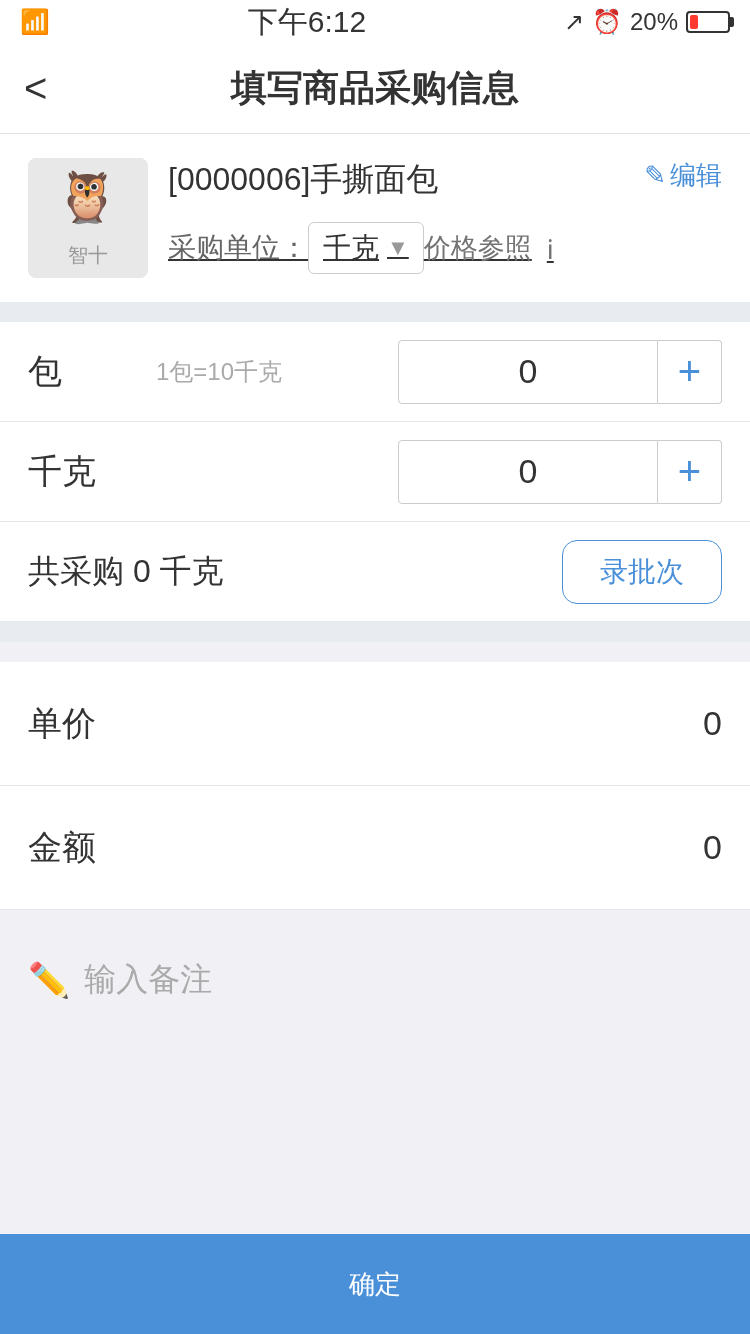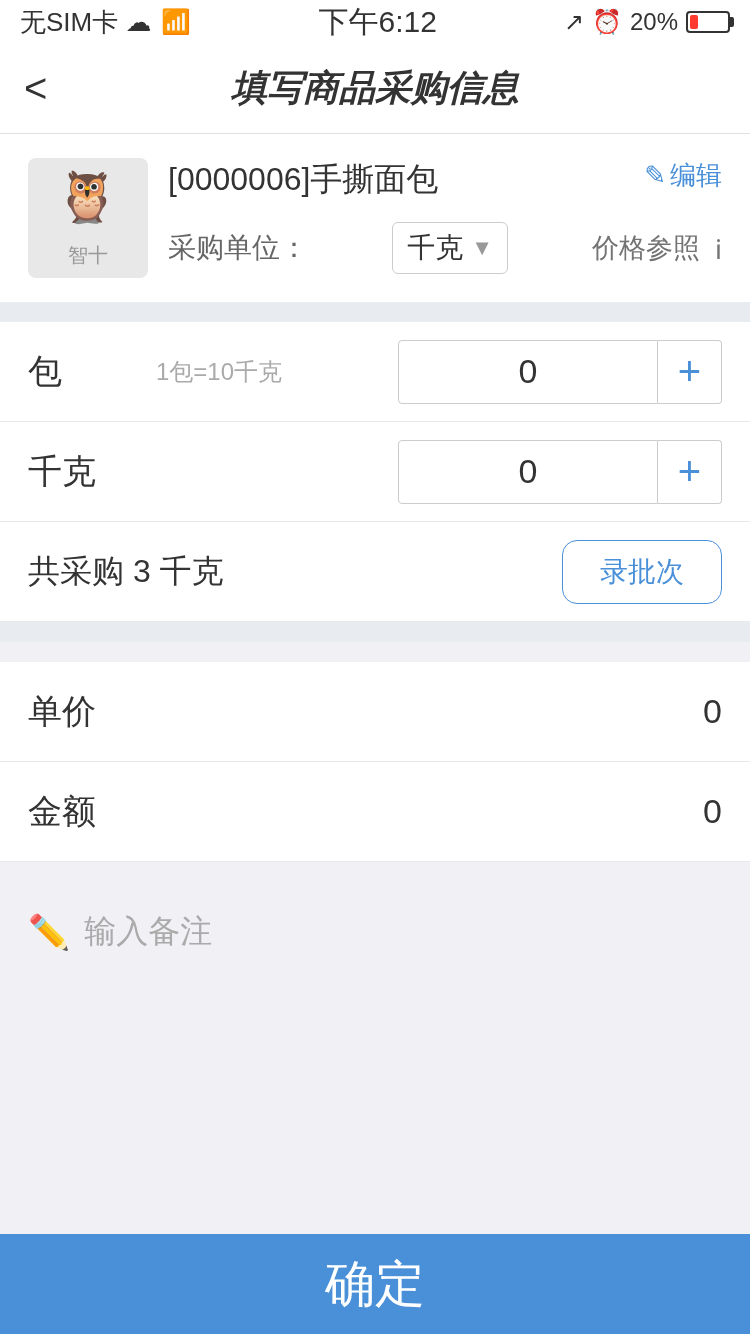--- a/index.html
+++ b/index.html
@@ -83,21 +83,20 @@
       position: absolute;
       left: 24px;
       font-size: 40px;
       color: #333;
       cursor: pointer;
     }
     .nav-title {
       font-size: 36px;
       font-weight: 600;
       color: #333;
-      font-style: italic;
     }
 
     
     .product-section {
       background: #fff;
       padding: 24px 28px;
       display: flex;
       align-items: flex-start;
       gap: 20px;
       margin-top: 0;
@@ -139,22 +138,23 @@
       font-size: 26px;
       color: #4a90d9;
       cursor: pointer;
       display: flex;
       align-items: center;
       gap: 4px;
     }
     .product-unit-row {
       margin-top: 20px;
       display: flex;
-      justify-content: space-between;
-      align-items: center;
+      justify-content: flex-start;
+      align-items: center;
+      text-decoration: underline;
     }
     .unit-label {
       font-size: 28px;
       color: #666;
     }
     .unit-select {
       display: flex;
       align-items: center;
       border: 1px solid #ccc;
       border-radius: 6px;
@@ -268,21 +268,21 @@
     
     .price-section {
       background: #fff;
       margin-top: 20px;
     }
     .price-row {
       display: flex;
       align-items: center;
       justify-content: space-between;
       padding: 6px 28px;
-      height: 100px;
+      height: 124px;
       border-bottom: 1px solid #e8e8e8;
     }
     .price-label {
       font-size: 34px;
       color: #333;
     }
     .price-value {
       font-size: 34px;
       color: #333;
     }
@@ -314,41 +314,40 @@
 
     
     .confirm-btn {
       position: fixed;
       bottom: 0;
       left: 0;
       width: 750px;
       height: 100px;
       background: #4a90d9;
       color: #fff;
-      font-size: 50px;
+      font-size: 26px;
       font-weight: 500;
       border: none;
       cursor: pointer;
       display: flex;
       align-items: center;
       justify-content: center;
     }
 
     
     .wifi-icon {
       display: inline-block;
       font-size: 24px;
     }
   </style>
 </head>
 <body>
 
 <div class="status-bar">
   <div class="status-left">
-    <span>无SIM卡 ☁</span>
     <span class="wifi-icon">📶</span>
   </div>
   <div class="status-center">下午6:12</div>
   <div class="status-right">
     <span>↗</span>
     <span>⏰</span>
     <span>20%</span>
     <span class="battery-icon">
       <span class="battery-fill"></span>
     </span>
@@ -401,21 +400,21 @@
 
   <div class="input-row">
     <span class="input-row-label">千克</span>
     <div class="input-row-right">
       <input class="qty-input" type="text" value="0" style="">
       <button class="plus-btn">+</button>
     </div>
   </div>
 
   <div class="total-row">
-    <span class="total-label">共采购 3 千克</span>
+    <span class="total-label">共采购 0 千克</span>
     <button class="batch-btn">录批次</button>
   </div>
 </div>
 
 <div class="divider-section"></div>
 
 <div class="price-section">
   <div class="price-row">
     <span class="price-label">单价</span>
     <span class="price-value">0</span>

